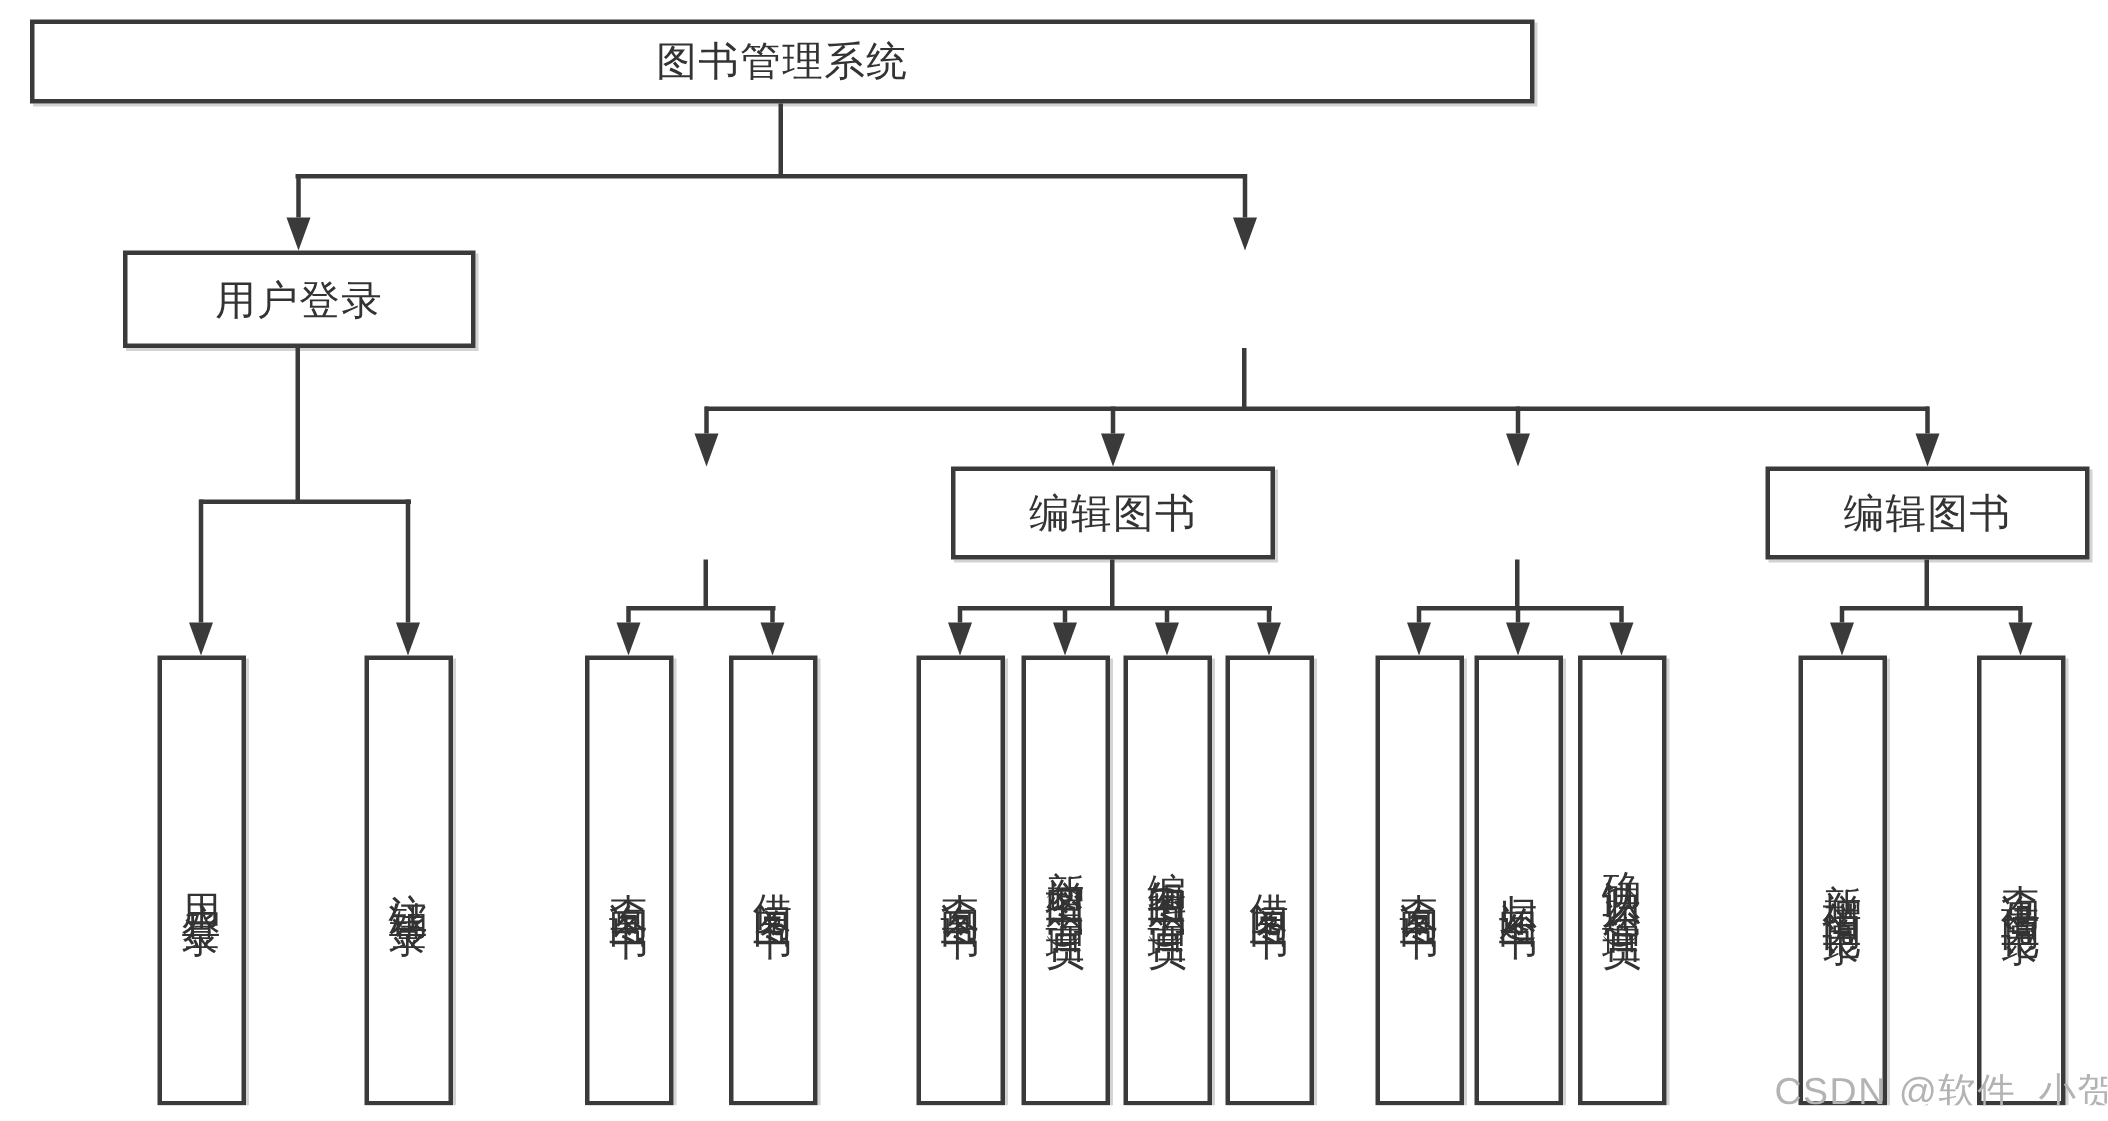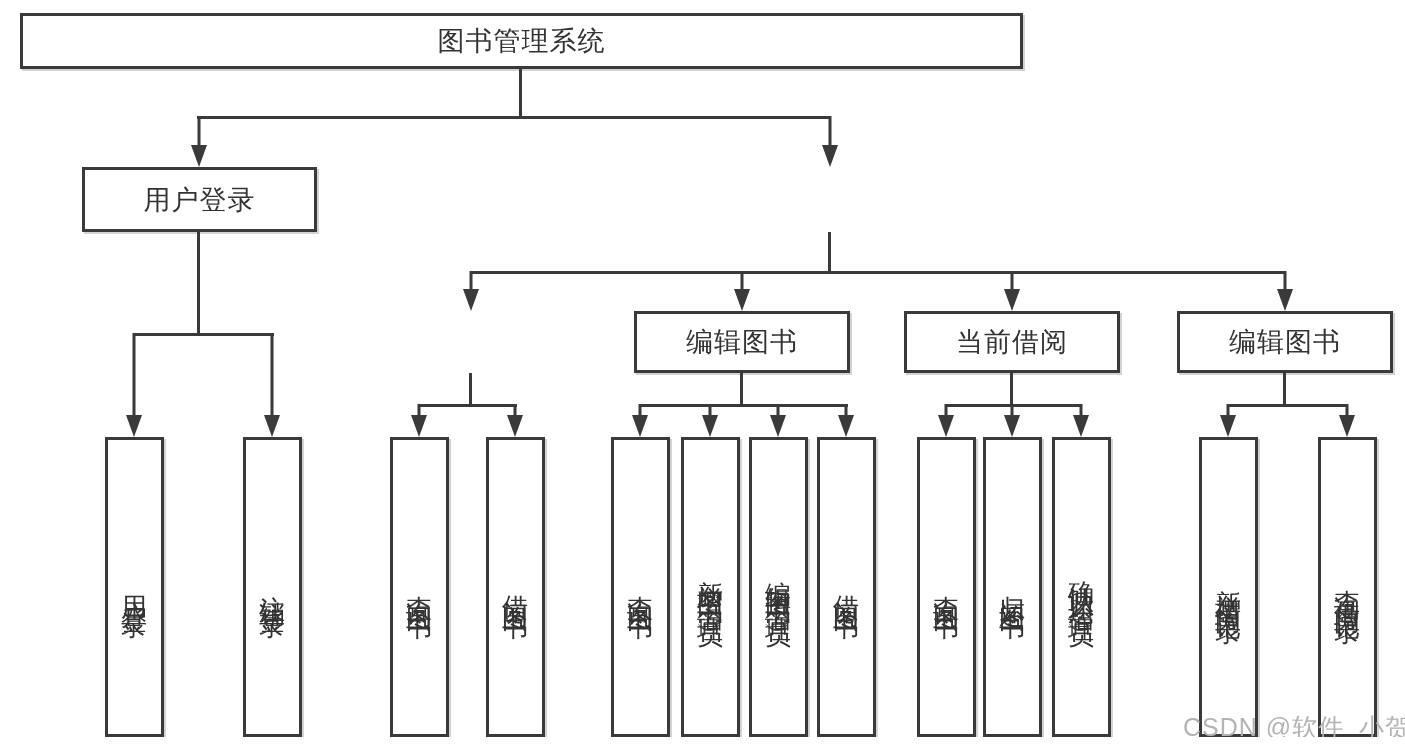--- a/index.html
+++ b/index.html
@@ -100,23 +100,20 @@
       <div class="head"></div>
     </div>
   <div class="arrow" style="left:1277px;top:271px;height:40px">
       <div class="shaft"></div>
       <div class="head"></div>
     </div>
 
   <div class="box" style="left:634px;top:311px;width:216px;height:62px">
     <span>编辑图书</span>
   </div>
-  <div class="box" style="left:904px;top:311px;width:216px;height:62px">
-    <span>当前借阅</span>
-  </div>
   <div class="box" style="left:1177px;top:311px;width:216px;height:62px">
     <span>编辑图书</span>
   </div>
 
   <div class="vline" style="left:469px;top:373px;height:33px"></div>
   <div class="hline" style="left:418px;top:404px;width:99px"></div>
   <div class="arrow" style="left:411px;top:404px;height:33px">
       <div class="shaft"></div>
       <div class="head"></div>
     </div>

